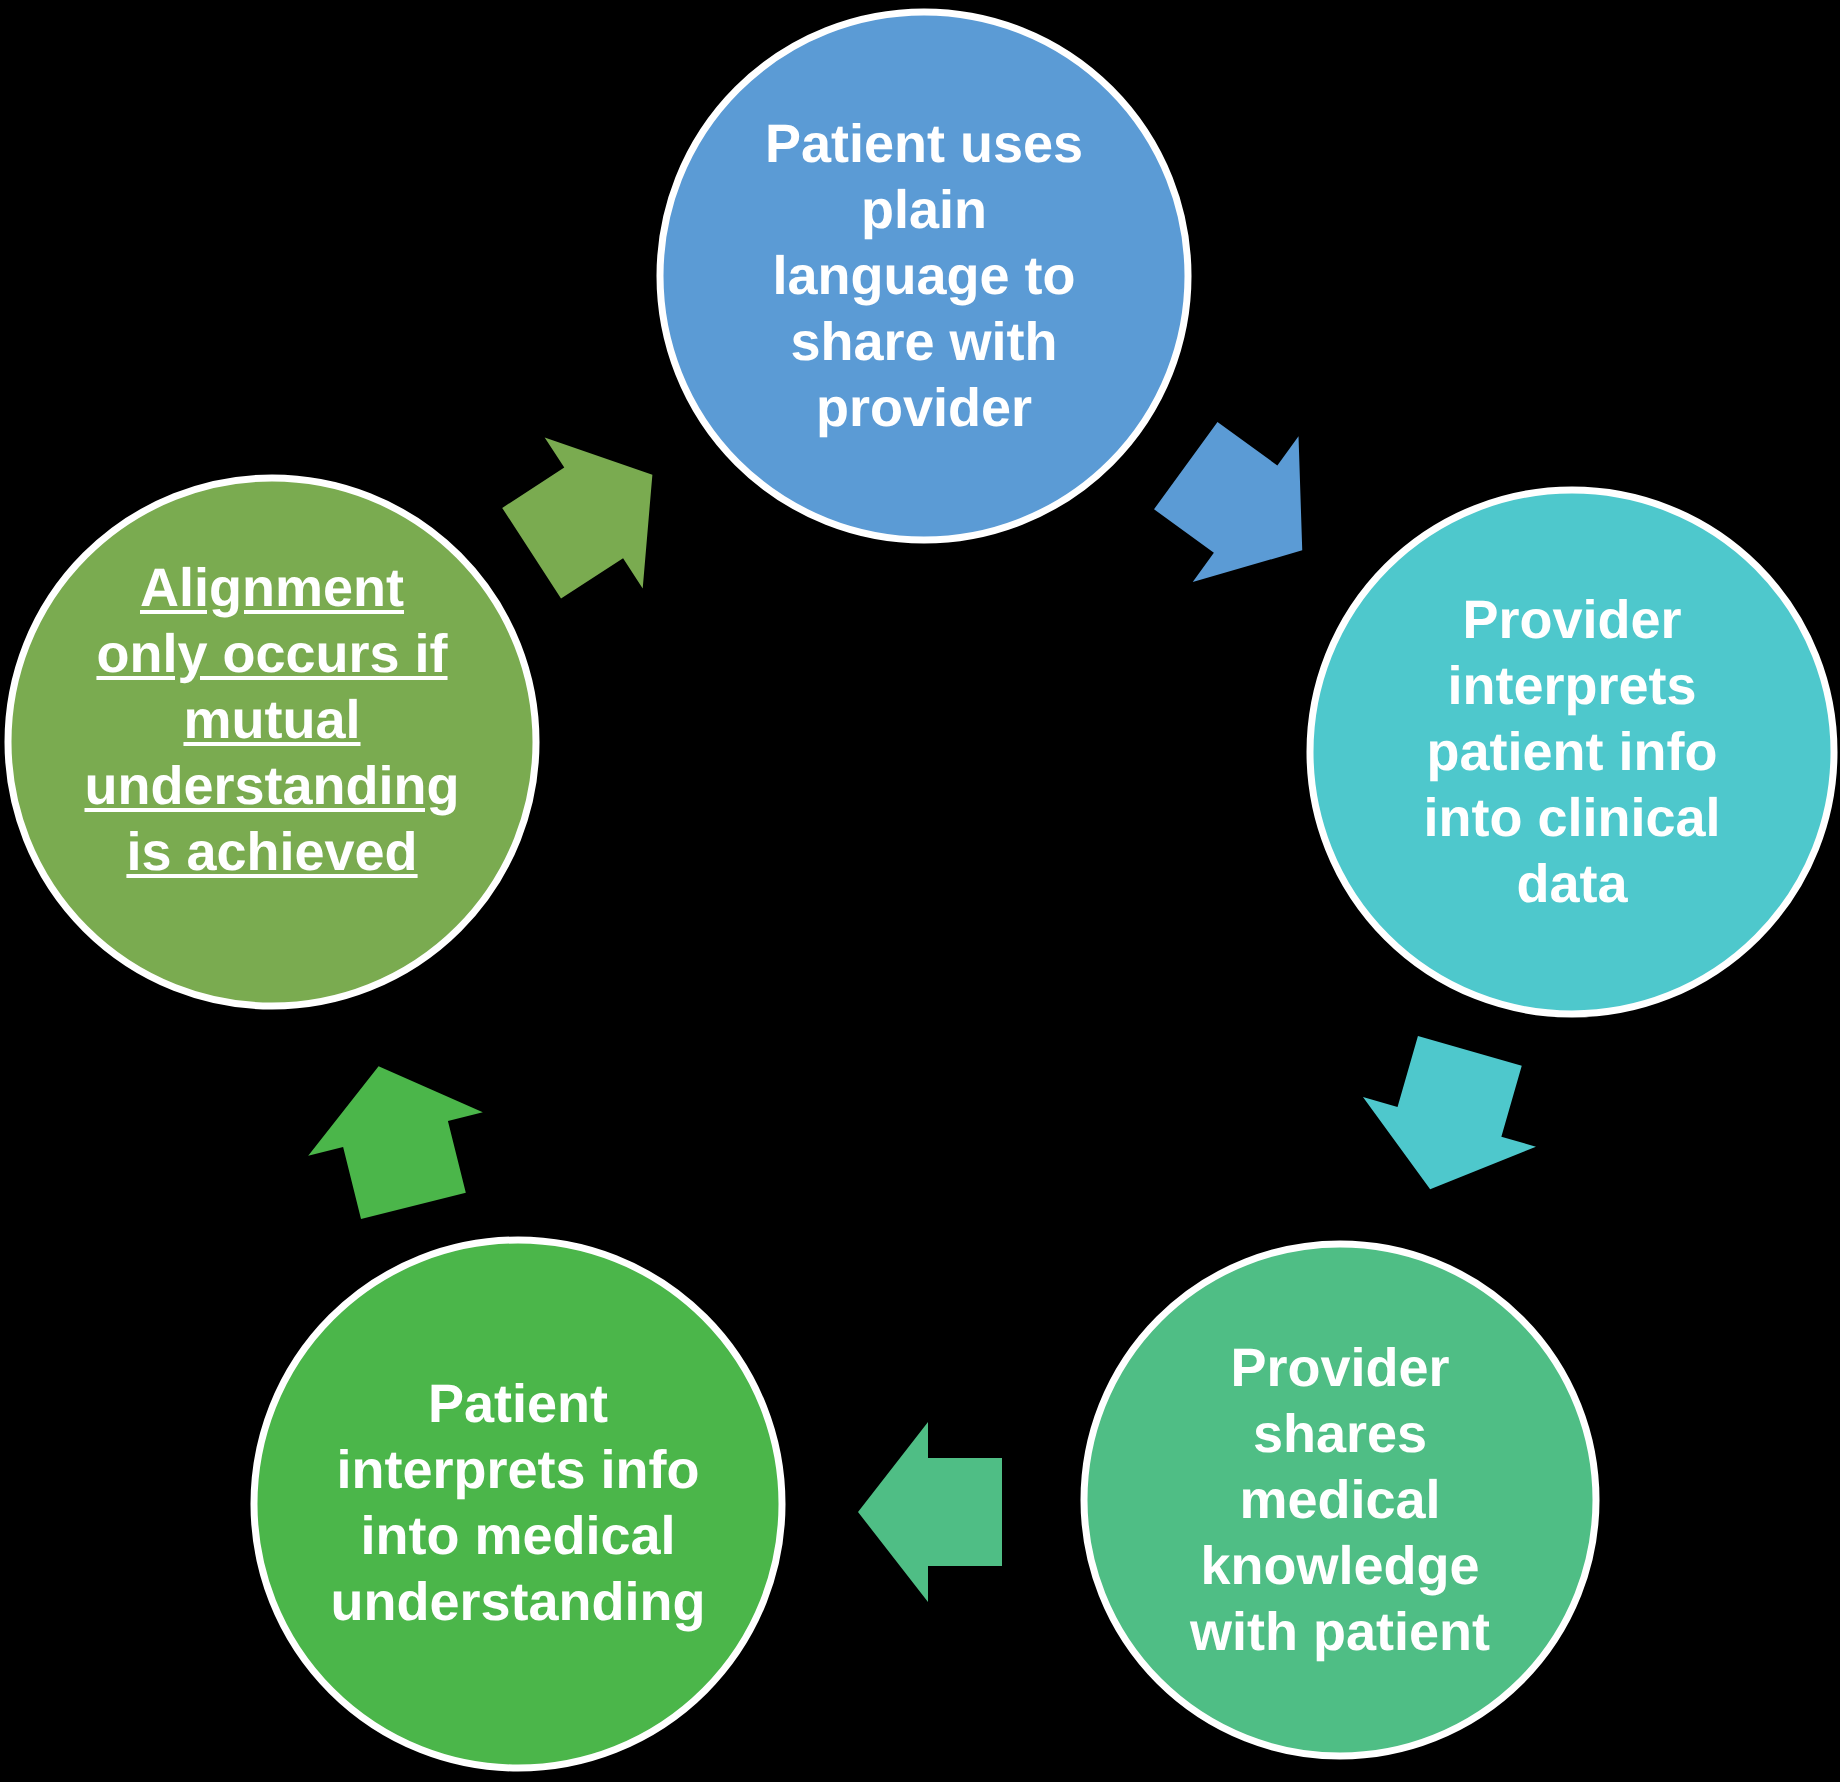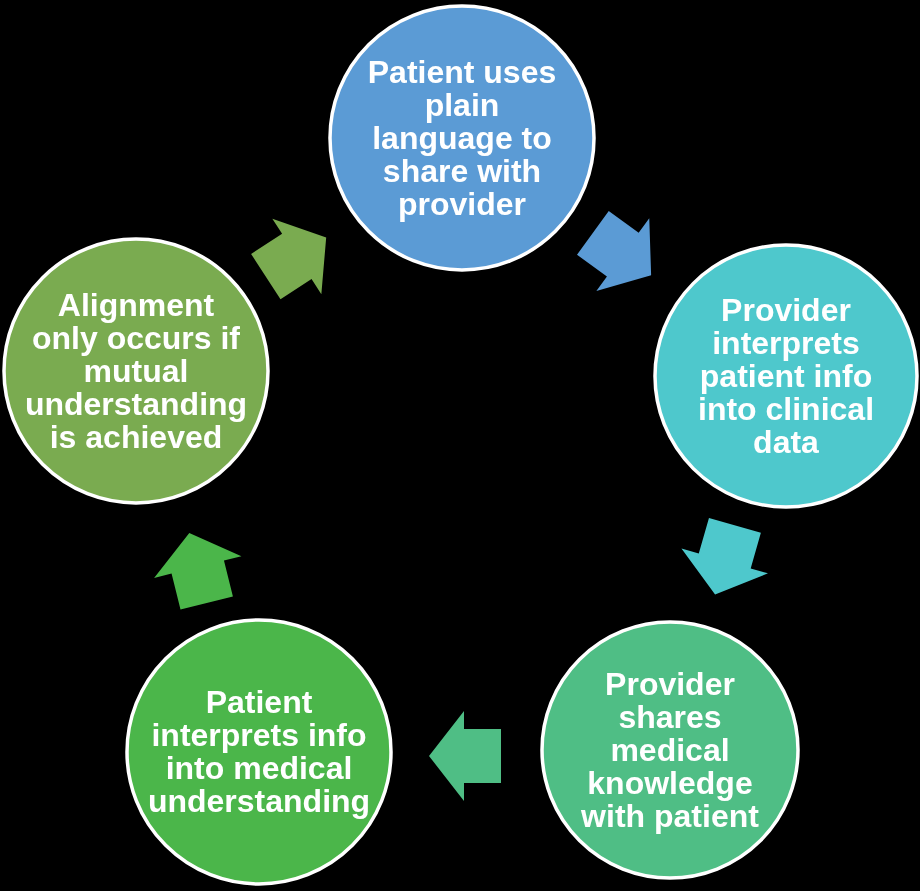--- a/index.html
+++ b/index.html
@@ -24,32 +24,32 @@
     stroke: #FFFFFF;
     stroke-width: 3.5;
   }
   .node-label {
     position: absolute;
     display: flex;
     align-items: center;
     justify-content: center;
     text-align: center;
     color: #FFFFFF;
-    font-size: 32px;
+    font-size: 27px;
     line-height: 33px;
     font-weight: 600;
     white-space: pre-line;
     pointer-events: none;
   }
   
   .label-0 { left: 332px; top:   6px; width: 260px; height: 264px; }
   .label-1 { left: 656px; top: 244px; width: 260px; height: 264px; }
   .label-2 { left: 540px; top: 618px; width: 260px; height: 264px; }
   .label-3 { left: 129px; top: 620px; width: 260px; height: 264px; }
-  .label-4 { left:   6px; top: 239px; width: 260px; height: 264px; }
+  .label-4 { left:   6px; top: 228px; width: 260px; height: 264px; text-decoration: underline; }
 </style>
 </head>
 <body>
 
 <div class="stage">
 
   <svg width="920" height="891" viewBox="0 0 920 891">
 
     <path d="M -36 -27 L 1 -27 L 1 -45 L 36 0 L 1 45 L 1 27 L -36 27 Z" transform="translate(622 254) rotate(36)" fill="#5B9BD5"></path>
 

